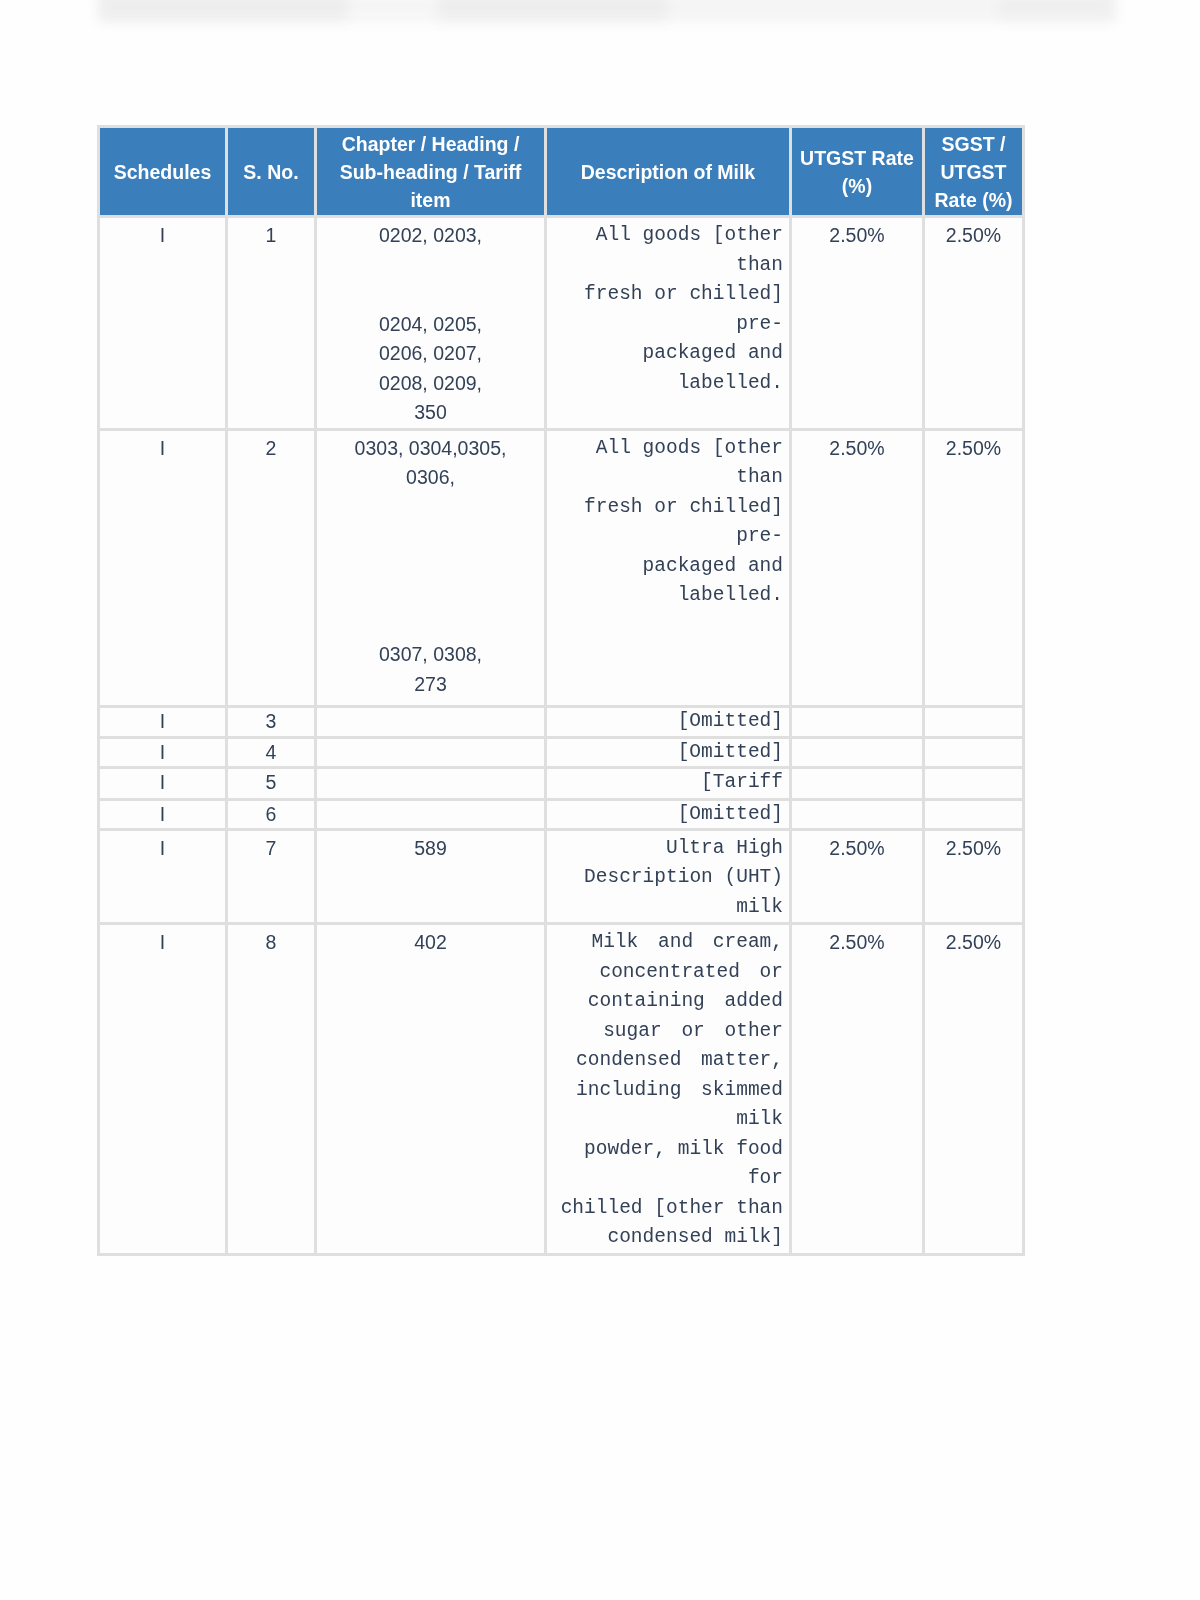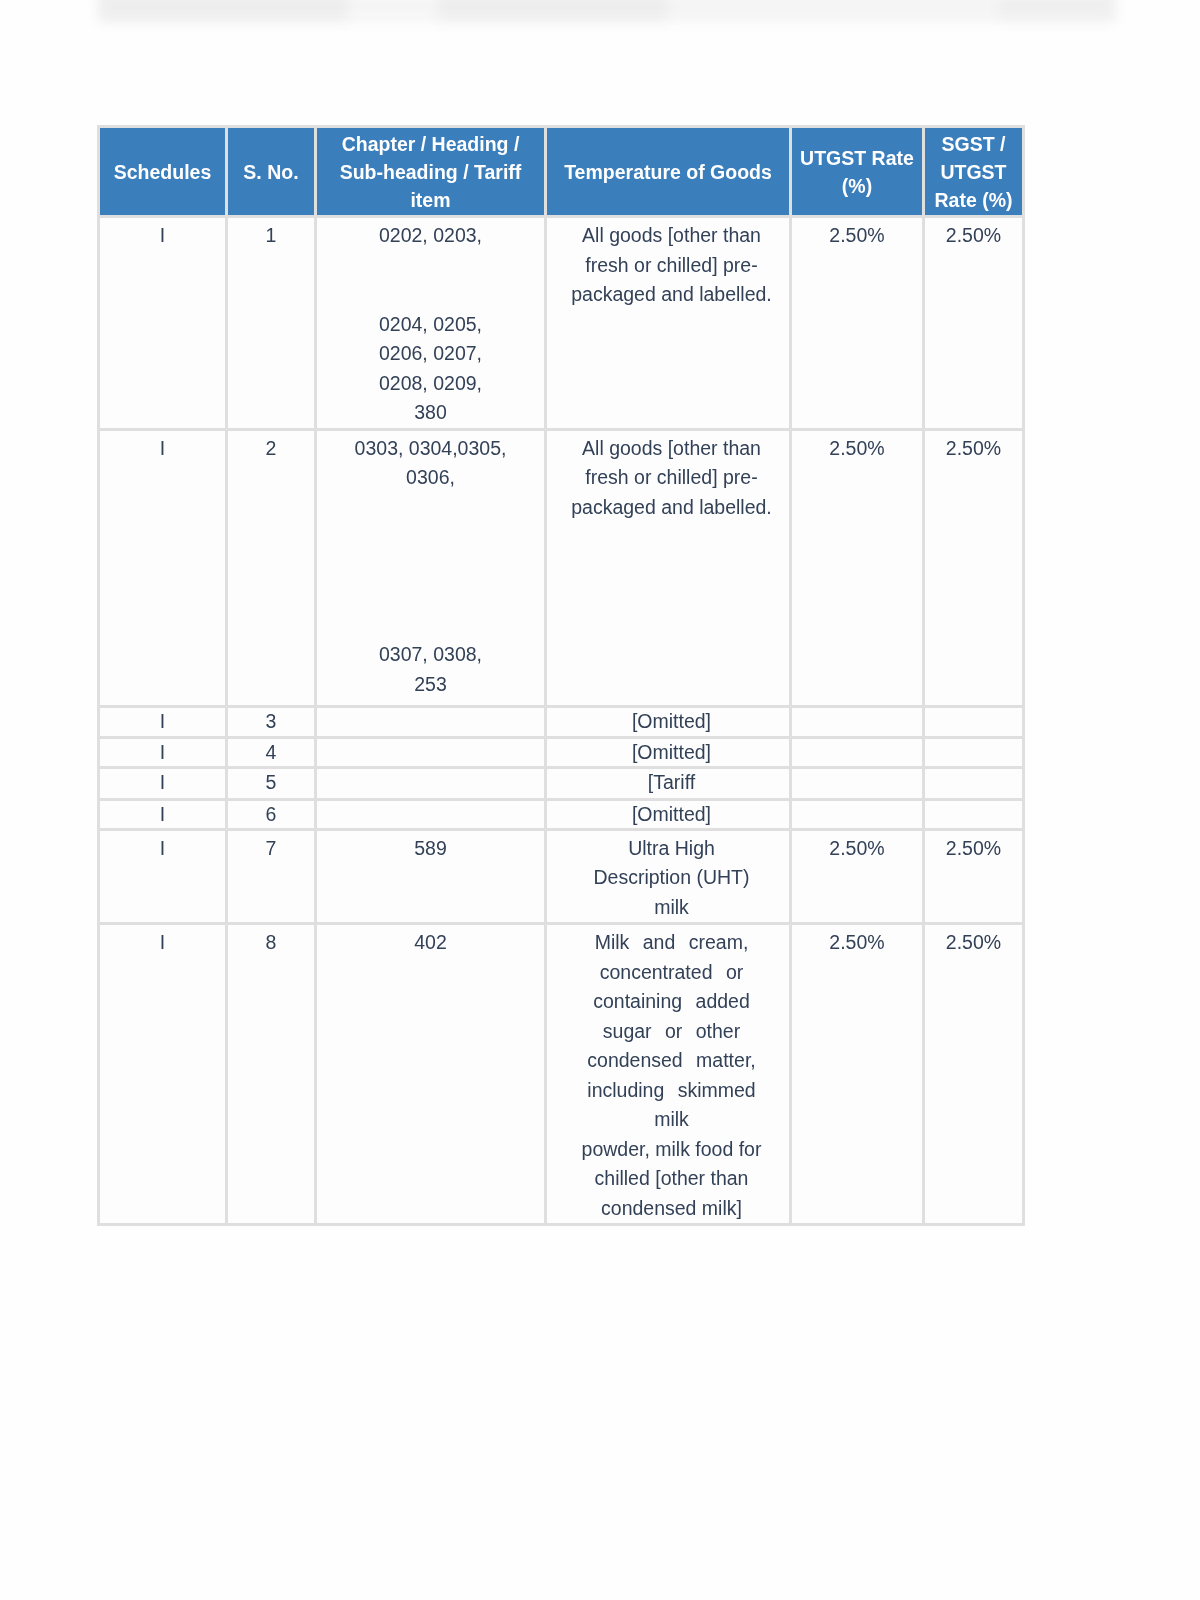--- a/index.html
+++ b/index.html
@@ -60,23 +60,24 @@
     color: #334157;
     font-size: 19.5px;
     line-height: 29.5px;
     vertical-align: top;
     text-align: center;
     white-space: pre-line;
     padding: 3px 4px 0 4px;
     overflow: hidden;
   }
   .gst-table td.desc {
-    text-align: center;
+    text-align: right;
     padding-left: 13px;
     padding-right: 6px;
+    font-family: Liberation Mono, monospace;
   }
   tr.small td {
     line-height: 25px;
     padding-top: 1px;
   }
   .desc .part { white-space: pre-line; }
   .desc .jspace { word-spacing: 8px; }
 
   
   tr.hdr  { height: 87px; }
@@ -119,57 +120,57 @@
       <col class="c-cgst">
       <col class="c-sgst">
     </colgroup>
     <thead>
       <tr class="hdr" id="header-row">
           <th>Schedules</th>
           <th>S. No.</th>
           <th>Chapter / Heading /
 Sub-heading / Tariff
 item</th>
-          <th>Temperature of Goods</th>
+          <th>Description of Milk</th>
           <th>UTGST Rate
 (%)</th>
           <th>SGST /
 UTGST
 Rate (%)</th>
         </tr>
     </thead>
     <tbody id="table-body">
         <tr class="r0">
           <td>I</td>
           <td>1</td>
           <td>0202, 0203,
 
 
 0204, 0205,
 0206, 0207,
 0208, 0209,
-380</td>
+350</td>
           <td class="desc"><div class="part">All goods [other than
 fresh or chilled] pre-
 packaged and labelled.</div></td>
           <td>2.50%</td>
           <td>2.50%</td>
         </tr>
         <tr class="r1">
           <td>I</td>
           <td>2</td>
           <td>0303, 0304,0305,
 0306,
 
 
 
 
 
 0307, 0308,
-253</td>
+273</td>
           <td class="desc"><div class="part">All goods [other than
 fresh or chilled] pre-
 packaged and labelled.</div></td>
           <td>2.50%</td>
           <td>2.50%</td>
         </tr>
         <tr class="r2 small">
           <td>I</td>
           <td>3</td>
           <td></td>

